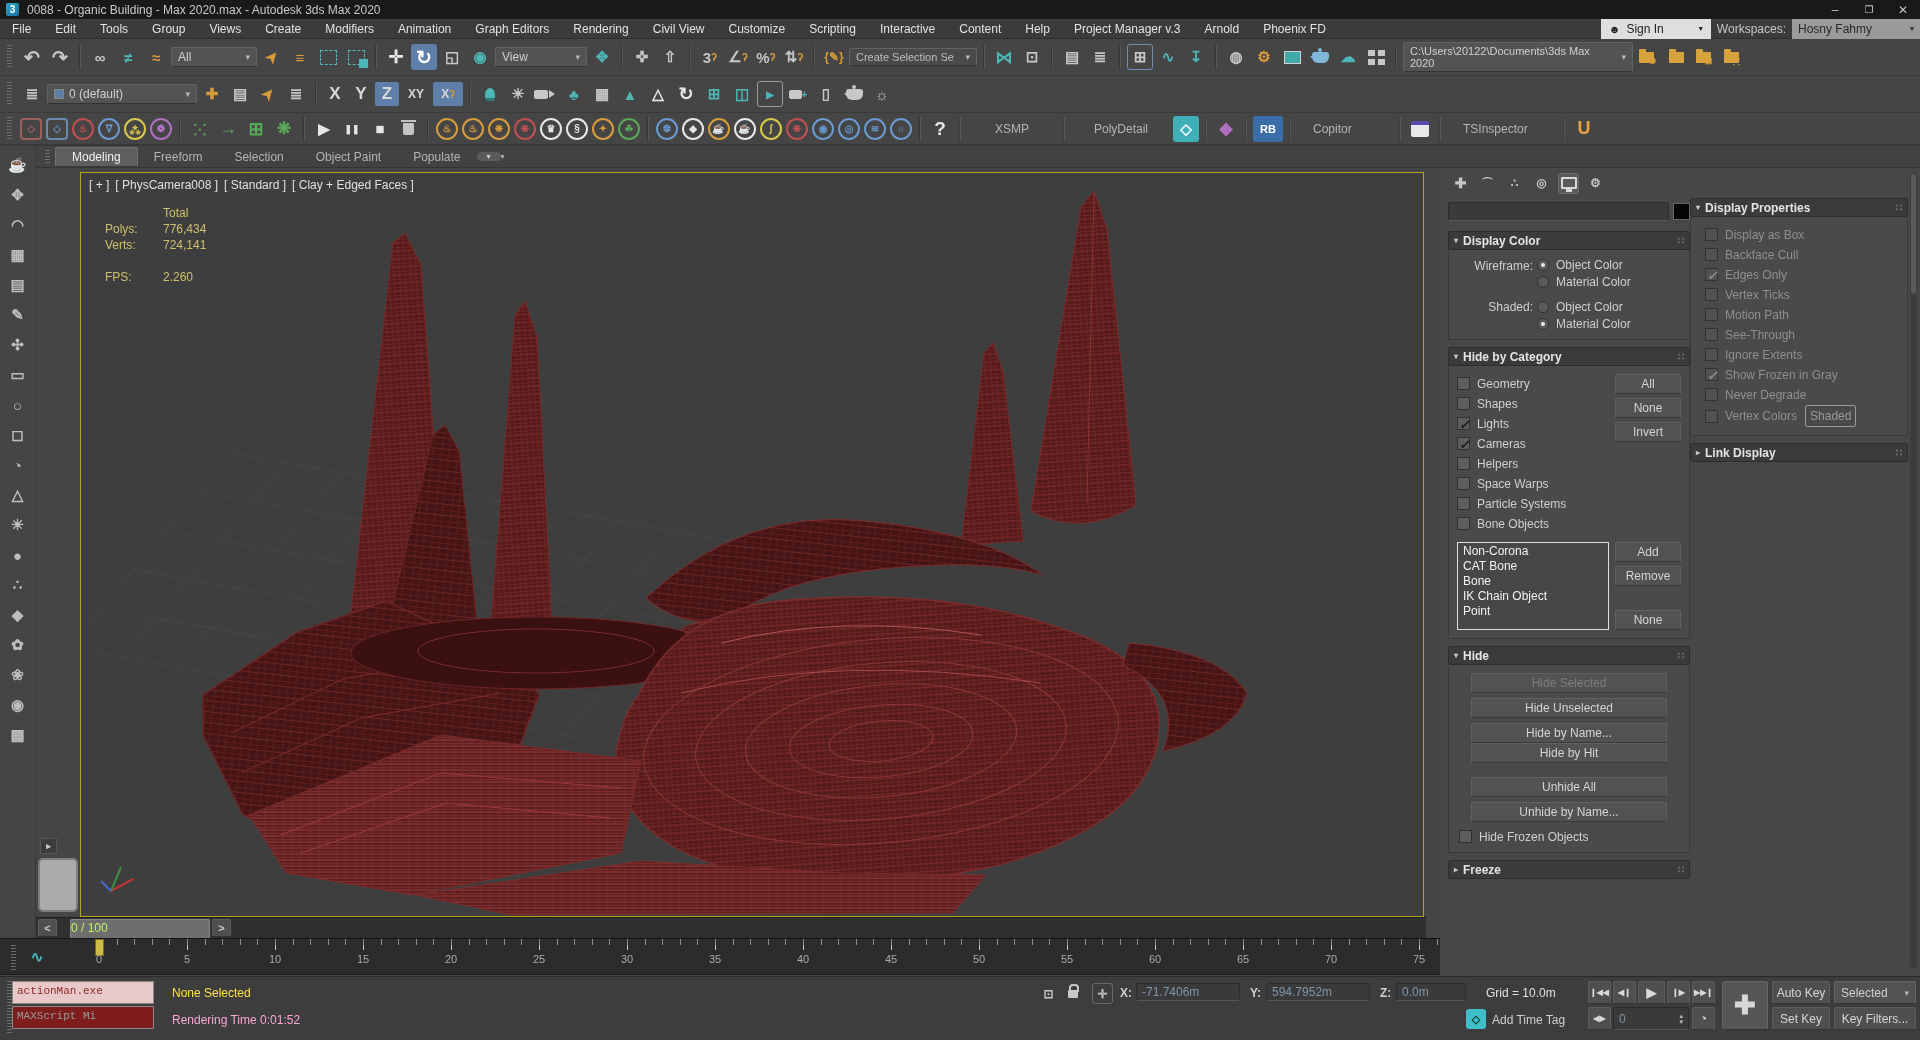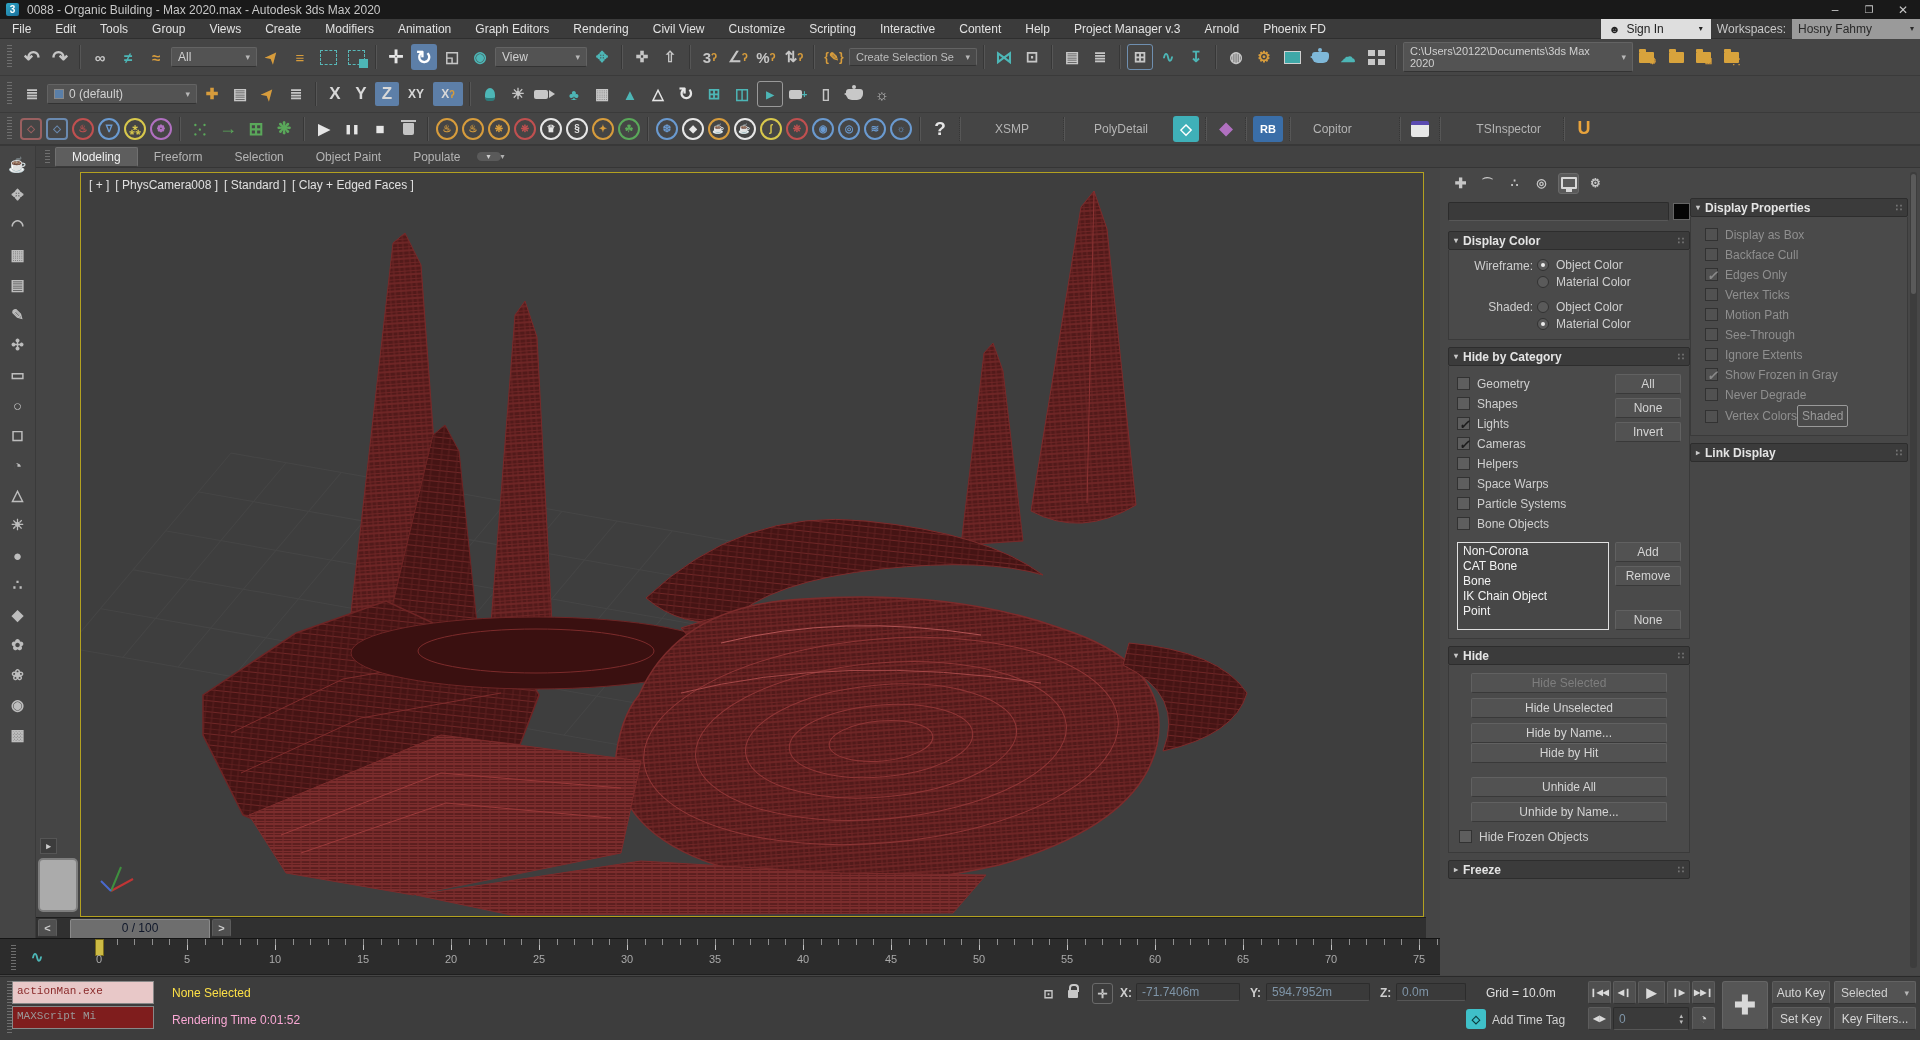--- a/index.html
+++ b/index.html
@@ -326,21 +326,21 @@
   <b class="ic pk" style="font-size:17px">◆</b>
   <i class="sep" style="border-left-style:dotted"></i>
   <b class="ic" style="background:#3a6ea8;border-radius:3px;color:#fff;font-size:11px;font-weight:bold;width:30px">RB</b>
   <i class="sep" style="border-left-style:dotted"></i>
   <span class="tabbtn" style="width:96px;text-align:left">Copitor</span>
   <i class="sep" style="border-left-style:dotted"></i>
   <b class="ic">
       <i style="width:18px;height:16px;background:#e8e8e8;border-top:4px solid #5a4ab0;border-radius:2px"></i>
     </b>
   <i class="sep" style="border-left-style:dotted"></i>
-  <span class="tabbtn" style="width:110px;text-align:right">TSInspector</span>
+  <span class="tabbtn" style="width:110px;text-align:left">TSInspector</span>
   <i class="sep" style="border-left-style:dotted"></i>
   <b class="ic" style="color:#e8a33c;font-size:18px;font-weight:bold">U</b>
 </div>
 
 <div class="abs row" style="left:36px;top:146px;width:1884px;height:22px;background:#424242;border-bottom:1px solid #353535;padding-left:4px">
   <i class="grip" style="height:14px"></i>
   <span class="tabbtn on">Modeling</span>
   <span class="tabbtn">Freeform</span>
   <span class="tabbtn">Selection</span>
   <span class="tabbtn">Object Paint</span>
@@ -442,25 +442,39 @@
     <path d="M30,718 L20,708" stroke="#4a6ad0" stroke-width="2" fill="none"></path>
   </svg>
 
   <div class="row" style="position:absolute;left:8px;top:5px;gap:6px;color:#e0e0e0;font-size:12px">
     <span>[ + ]</span>
     <span>[ PhysCamera008 ]</span>
     <span>[ Standard ]</span>
     <span>[ Clay + Edged Faces ]</span>
   </div>
 
+  <div style="position:absolute;left:24px;top:32px;color:#cdc06a;font-size:12px;line-height:16px">
+    <div style="display:grid;grid-template-columns:52px auto;column-gap:6px">
+      <span></span>
+        <span>Total</span>
+      <span>Polys:</span>
+        <span>776,434</span>
+      <span>Verts:</span>
+        <span>724,141</span>
+      <span style="height:16px"></span>
+        <span></span>
+      <span>FPS:</span>
+        <span>2.260</span>
+    </div>
+  </div>
 </div>
 
 <div class="abs" style="left:36px;top:917px;width:1390px;height:21px;background:#303030;border-top:1px solid #1f1f1f">
   <b class="abs" style="left:2px;top:1px;width:19px;height:18px;background:#4f4f4f;border:1px solid #5c5c5c;border-bottom-color:#333;border-radius:2px;display:flex;align-items:center;justify-content:center;color:#ccc;font-size:11px">&lt;</b>
-  <div class="abs" style="left:34px;top:1px;width:140px;height:26px;background:#6e6e6e;border:1px solid #8a8a8a;border-bottom-color:#3e3e3e;border-radius:2px;text-align:center;line-height:16px;color:#0f172a">0 / 100</div>
+  <div class="abs" style="left:34px;top:1px;width:140px;height:26px;background:#6e6e6e;border:1px solid #8a8a8a;border-bottom-color:#3e3e3e;border-radius:2px;text-align:left;line-height:16px;color:#bef264">0 / 100</div>
   <b class="abs" style="left:176px;top:1px;width:19px;height:18px;background:#4f4f4f;border:1px solid #5c5c5c;border-bottom-color:#333;border-radius:2px;display:flex;align-items:center;justify-content:center;color:#ccc;font-size:11px">&gt;</b>
 </div>
 
 <div class="abs" style="left:0;top:938px;width:1920px;height:37px;background:#2c2c2c;border-top:1px solid #151515;border-bottom:1px solid #1f1f1f">
   <i class="grip" style="position:absolute;left:6px;top:6px;height:26px"></i>
   <b class="abs t" style="left:20px;top:4px;width:34px;height:28px;display:flex;align-items:center;justify-content:center;font-size:15px">∿</b>
   <div class="abs" style="left:0;top:0;width:1920px;height:37px;
     background-image:repeating-linear-gradient(90deg,#8f8f8f 0 1px,transparent 1px 17.6px),repeating-linear-gradient(90deg,#c2c2c2 0 1px,transparent 1px 88px);
     background-size:1762px 6px,1762px 11px;background-position:99px 0,99px 0;background-repeat:no-repeat">
     <i class="abs" style="left:95px;top:0;width:9px;height:17px;background:#cdbb45;border:1px solid #7a6c1a"></i>
@@ -609,21 +623,21 @@
         <div><i class="cb dim on"></i><span>Edges Only</span></div>
         <div><i class="cb dim"></i><span>Vertex Ticks</span></div>
         <div><i class="cb dim"></i><span>Motion Path</span></div>
         <div><i class="cb dim"></i><span>See-Through</span></div>
         <div><i class="cb dim"></i><span>Ignore Extents</span></div>
         <div><i class="cb dim on"></i><span>Show Frozen in Gray</span></div>
         <div><i class="cb dim"></i><span>Never Degrade</span></div>
         <div class="row">
             <i class="cb dim"></i>
             <span>Vertex Colors</span>
-          <span style="margin-left:0;border:1px solid #9a9a9a;border-radius:2px;padding:0 4px;color:#9a9a9a">Shaded</span>
+          <span style="margin-left:8px;border:1px solid #9a9a9a;border-radius:2px;padding:0 4px;color:#9a9a9a">Shaded</span>
         </div>
       </div>
     </div>
     <div class="ro">
       <div class="roh">
           <span class="arr">▸</span>
           <span>Link Display</span>
           <span class="dots">∷</span>
         </div>
     </div>

